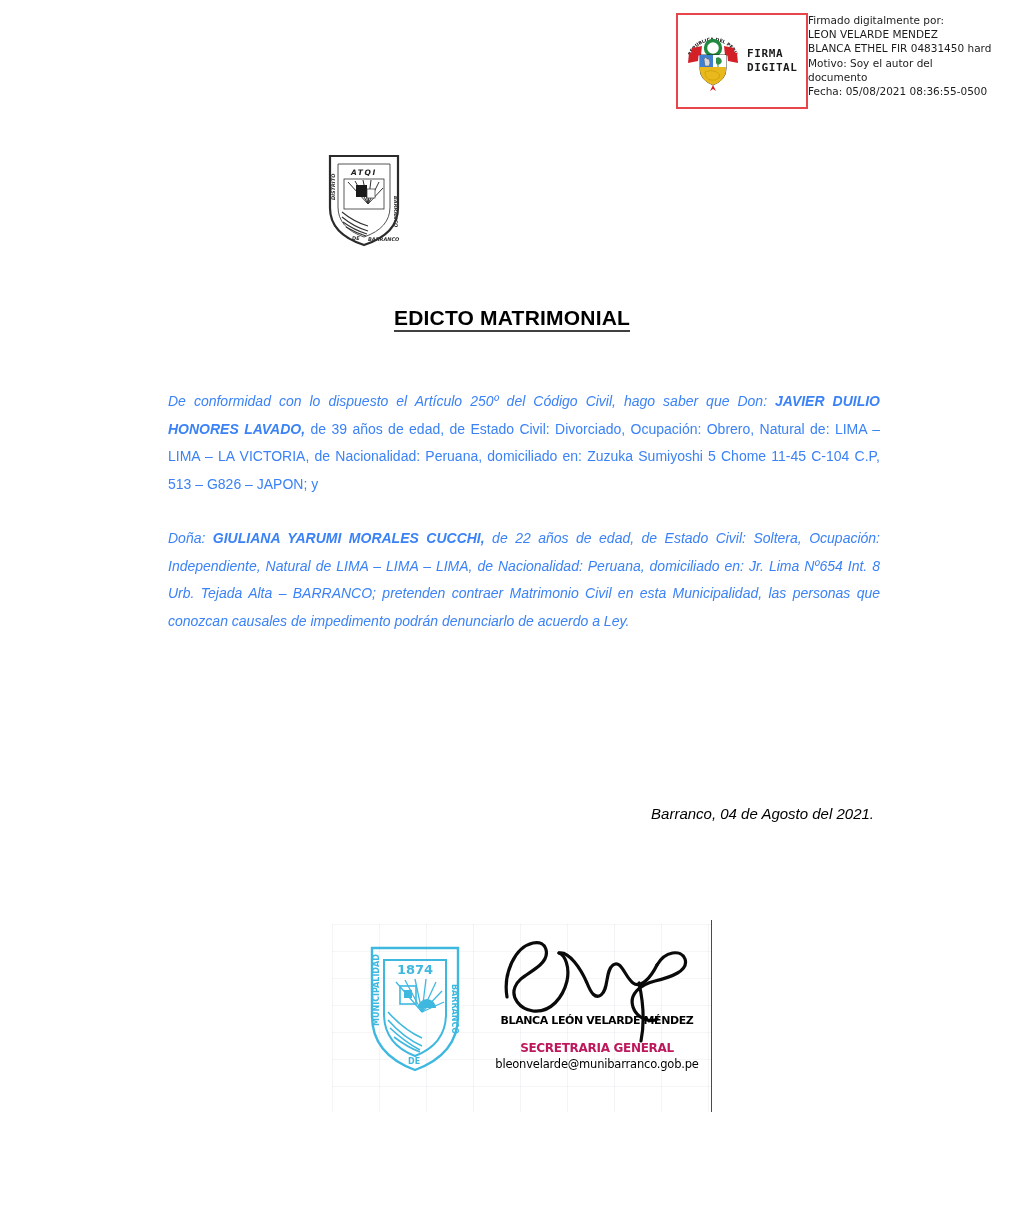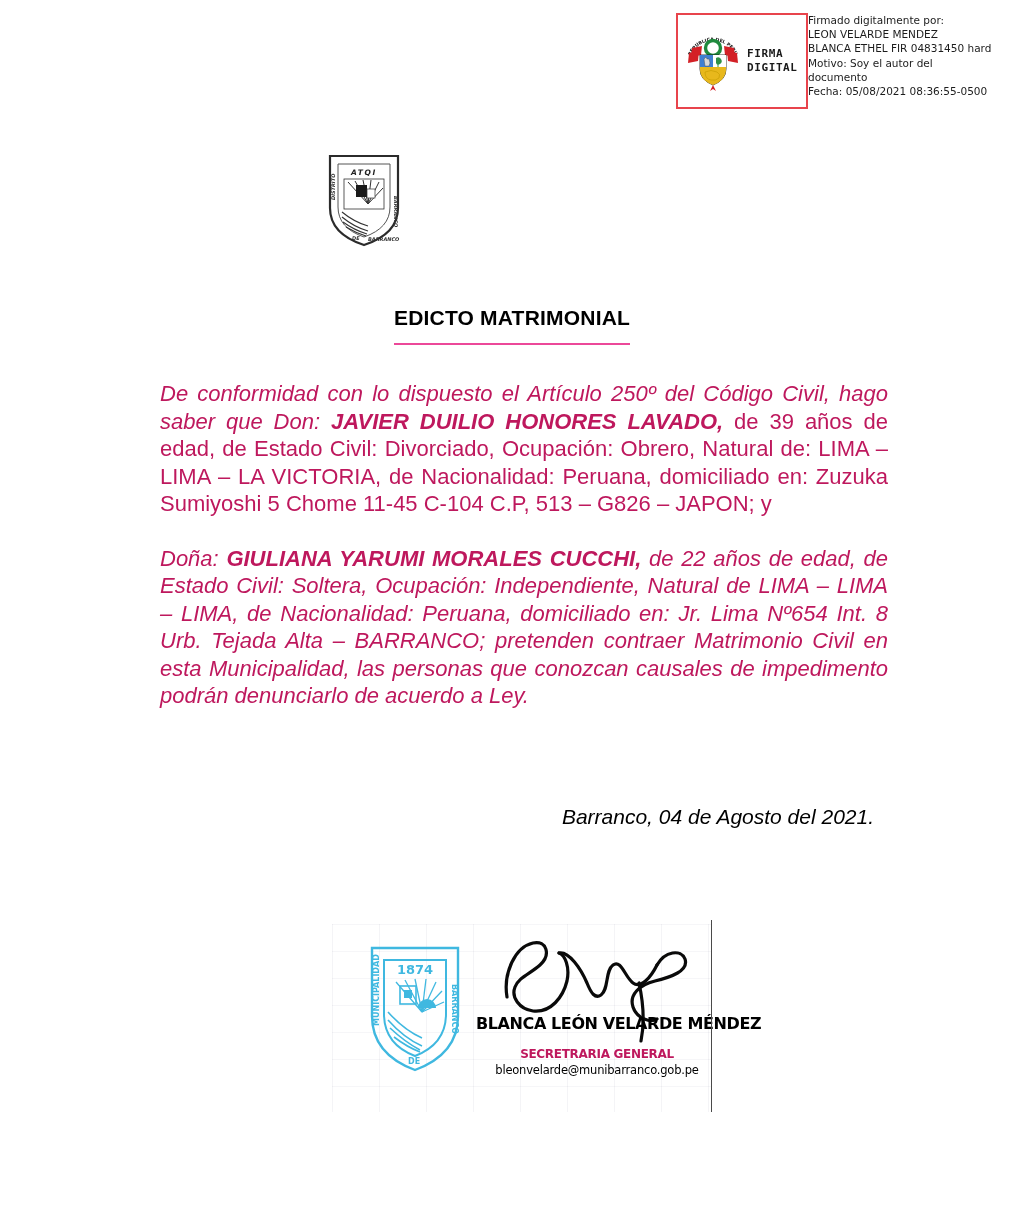--- a/index.html
+++ b/index.html
@@ -98,52 +98,52 @@
     left: 0;
     top: 306px;
     width: 1024px;
     text-align: center;
     font-size: 21px;
     font-weight: bold;
     letter-spacing: 0.2px;
     color: #000000;
   }
   .doc-title span {
-    border-bottom: 2px solid #ec4899;
-    padding-bottom: 14px;
+    border-bottom: 2px solid #404040;
+    padding-bottom: 1px;
   }
 
   
   .body-area {
     position: absolute;
     left: 152px;
     top: 372px;
     width: 744px;
   }
   .para {
-    font-size: 22px;
+    font-size: 14px;
     line-height: 27.5px;
     text-align: justify;
     font-style: italic;
-    color: #be185d;
-    margin: 8px;
+    color: #3b82f6;
+    margin: 16px;
   }
   .para + .para { margin-top: 27px; }
   .para b { font-weight: bold; }
   .para .roman { font-style: normal; }
 
   .date-line {
     position: absolute;
     left: 152px;
     top: 805px;
     width: 744px;
     text-align: right;
     padding-right: 22px;
     box-sizing: border-box;
-    font-size: 21px;
+    font-size: 15px;
     font-style: italic;
     color: #000000;
   }
 
   
   .signature-area {
     position: absolute;
     left: 330px;
     top: 920px;
     width: 390px;
@@ -165,21 +165,21 @@
   }
   .sig-text {
     position: absolute;
     left: 146px;
     top: 94px;
     width: 242px;
     text-align: center;
   }
   .sig-text .name {
     font-family: "DejaVu Sans", sans-serif;
-    font-size: 16px;
+    font-size: 11px;
     font-weight: bold;
     letter-spacing: -0.4px;
     color: #000000;
     white-space: nowrap;
   }
   .sig-text .role {
     font-family: "DejaVu Sans", sans-serif;
     font-size: 12px;
     font-weight: bold;
     letter-spacing: -0.3px;

